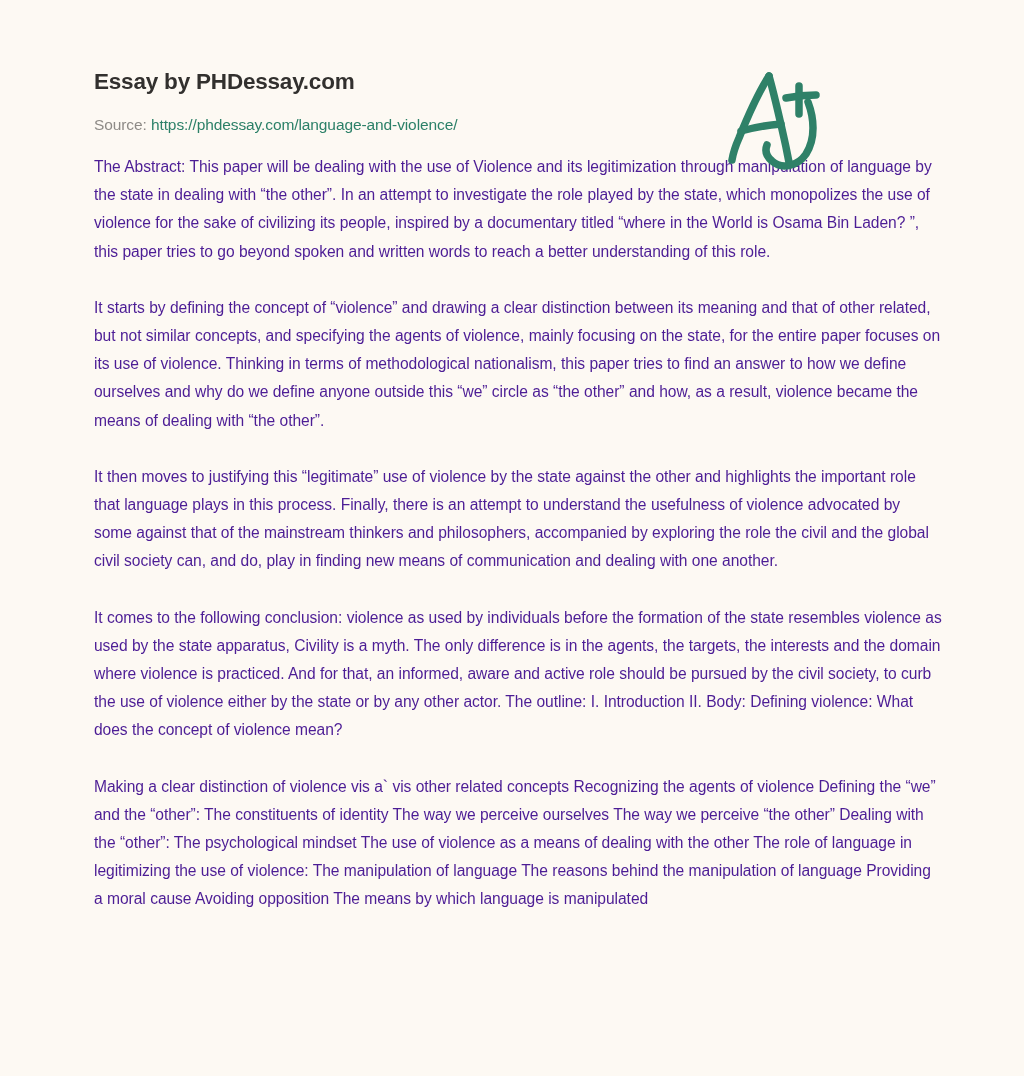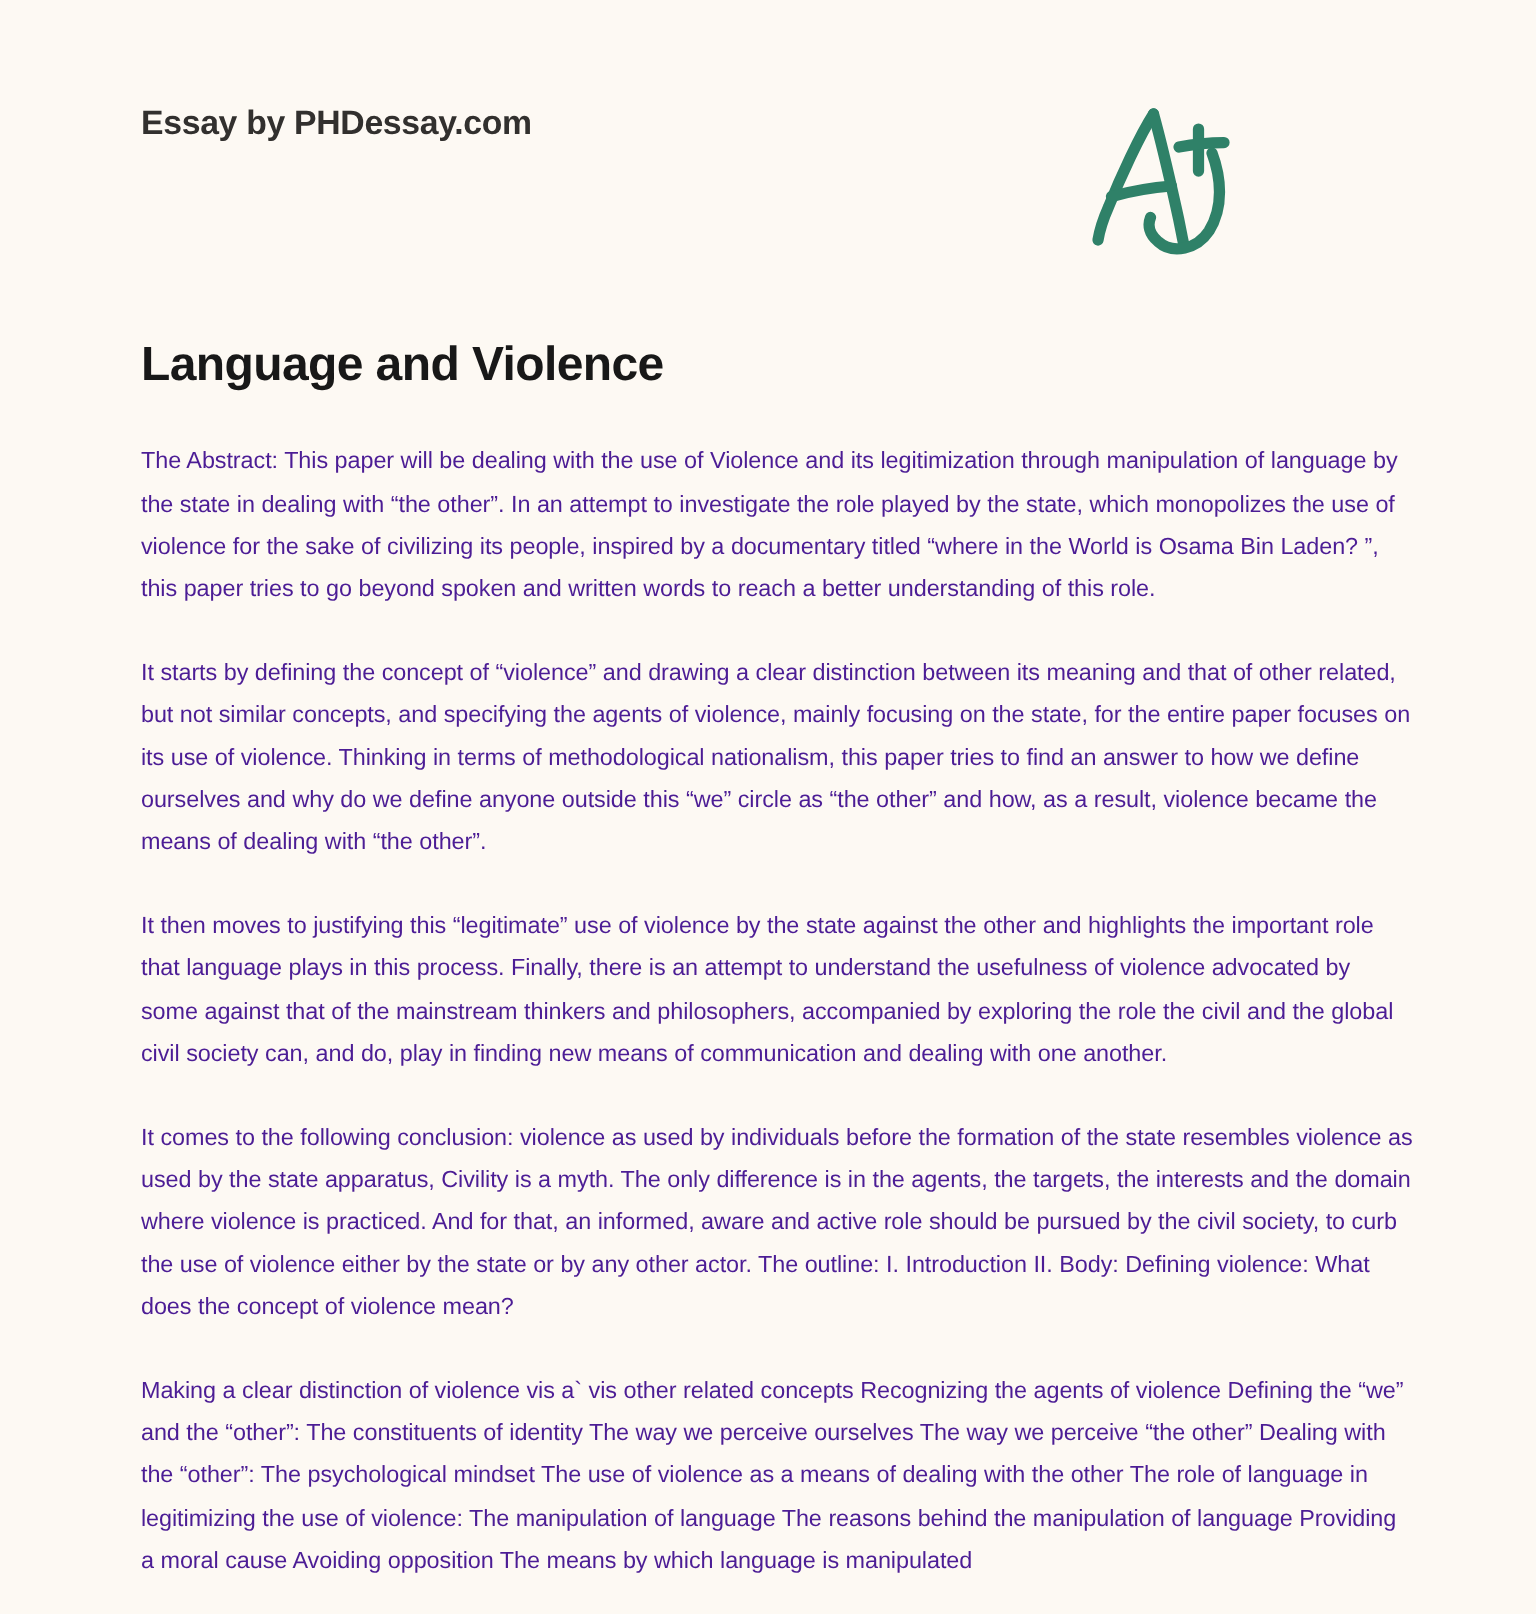--- a/index.html
+++ b/index.html
@@ -99,40 +99,42 @@
   }
 </style>
 </head>
 <body>
 
 <div class="page">
 
   <div class="header">
     <div class="brand-line">Essay by PHDessay.com</div>
 
+    <div class="source-line">
+      <span>Source: </span><a class="source-url" href="#">https://phdessay.com/language-and-violence/</a>
+    </div>
 
     <div class="logo">
       <svg viewBox="0 0 110 112" xmlns="http://www.w3.org/2000/svg" fill="none" stroke="#2f8168" stroke-width="7.5" stroke-linecap="round" stroke-linejoin="round">
 
         <path d="M49 14 C 40 28, 27 56, 19 76 C 15 85, 13 92, 12 98"></path>
 
         <path d="M49 14 C 54 32, 60 58, 64 76 C 67 89, 68 96, 69 100"></path>
 
         <path d="M21 69 C 32 66, 48 63, 61 62"></path>
 
         <path d="M79 24 C 79 34, 79 44, 79 52"></path>
 
         <path d="M66 36 C 76 34, 88 33, 96 33"></path>
 
         <path d="M88 40 C 94 56, 96 76, 86 92 C 78 104, 62 108, 52 99 C 46 94, 45 88, 47 83"></path>
       </svg>
     </div>
   </div>
 
-  <h1 class="doc-title">Language and Violence</h1>
 
   <div class="article">
     <p>The Abstract: This paper will be dealing with the use of Violence and its legitimization through manipulation of language by the state in dealing with “the other”. In an attempt to investigate the role played by the state, which monopolizes the use of violence for the sake of civilizing its people, inspired by a documentary titled “where in the World is Osama Bin Laden? ”, this paper tries to go beyond spoken and written words to reach a better understanding of this role.</p>
     <p>It starts by defining the concept of “violence” and drawing a clear distinction between its meaning and that of other related, but not similar concepts, and specifying the agents of violence, mainly focusing on the state, for the entire paper focuses on its use of violence. Thinking in terms of methodological nationalism, this paper tries to find an answer to how we define ourselves and why do we define anyone outside this “we” circle as “the other” and how, as a result, violence became the means of dealing with “the other”.</p>
     <p>It then moves to justifying this “legitimate” use of violence by the state against the other and highlights the important role that language plays in this process. Finally, there is an attempt to understand the usefulness of violence advocated by some against that of the mainstream thinkers and philosophers, accompanied by exploring the role the civil and the global civil society can, and do, play in finding new means of communication and dealing with one another.</p>
     <p>It comes to the following conclusion: violence as used by individuals before the formation of the state resembles violence as used by the state apparatus, Civility is a myth. The only difference is in the agents, the targets, the interests and the domain where violence is practiced. And for that, an informed, aware and active role should be pursued by the civil society, to curb the use of violence either by the state or by any other actor. The outline: I. Introduction II. Body: Defining violence: What does the concept of violence mean?</p>
     <p>Making a clear distinction of violence vis a` vis other related concepts Recognizing the agents of violence Defining the “we” and the “other”: The constituents of identity The way we perceive ourselves The way we perceive “the other” Dealing with the “other”: The psychological mindset The use of violence as a means of dealing with the other The role of language in legitimizing the use of violence: The manipulation of language The reasons behind the manipulation of language Providing a moral cause Avoiding opposition The means by which language is manipulated</p>
 
   </div>
 

